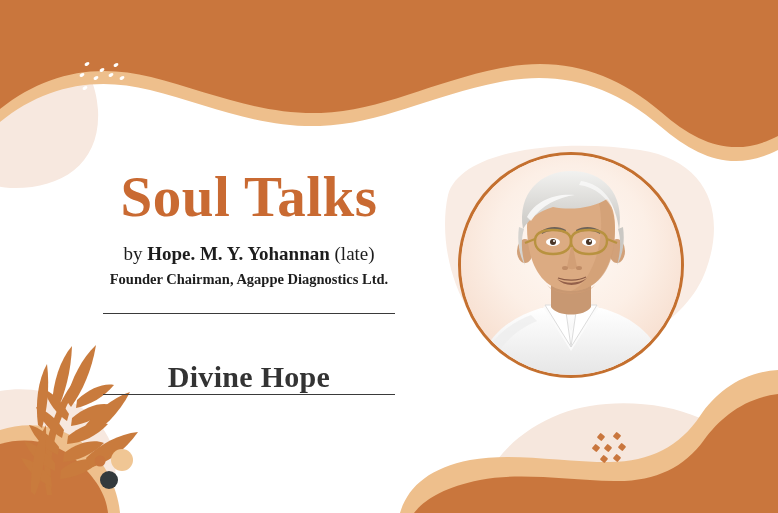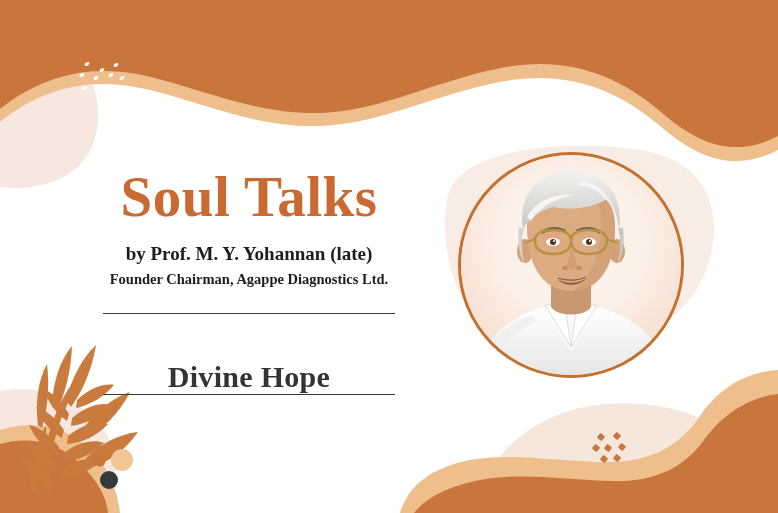--- a/index.html
+++ b/index.html
@@ -37,21 +37,21 @@
     white-space:nowrap;
   }
   .byline{
     margin-top:18px;
     font-size:19px;
     color:#1d1d1d;
     line-height:1.15;
     white-space:nowrap;
   }
   .byline .strong{ font-weight:700; }
-  .byline .light{ font-weight:700; }
+  .byline .light{ font-weight:400; }
   .role{
     margin-top:6px;
     font-size:14.5px;
     font-weight:700;
     color:#1d1d1d;
     white-space:nowrap;
     text-align:center;
   }
   .rule{
     height:1px;
@@ -293,21 +293,21 @@
         <path d="M 86 130 C 96 140, 124 140, 134 130 C 126 142, 94 142, 86 130 Z" fill="#cf9c73" opacity="0.5"></path>
       </g>
     </svg>
   </div>
 
   <div class="content">
 
     <div class="title">Soul Talks</div>
 
     <div class="byline">
-      <span class="light">by </span><span class="strong">Prof. M. Y. Yohannan</span><span class="light"> (late)</span>
+      <span class="light">by </span><span class="strong">Hope. M. Y. Yohannan</span><span class="light"> (late)</span>
     </div>
 
     <div class="role">Founder Chairman, Agappe Diagnostics Ltd.</div>
 
     <div class="rule rule-top"></div>
 
     <div class="topic-wrap">
       <div class="topic">Divine Hope</div>
     </div>
 

